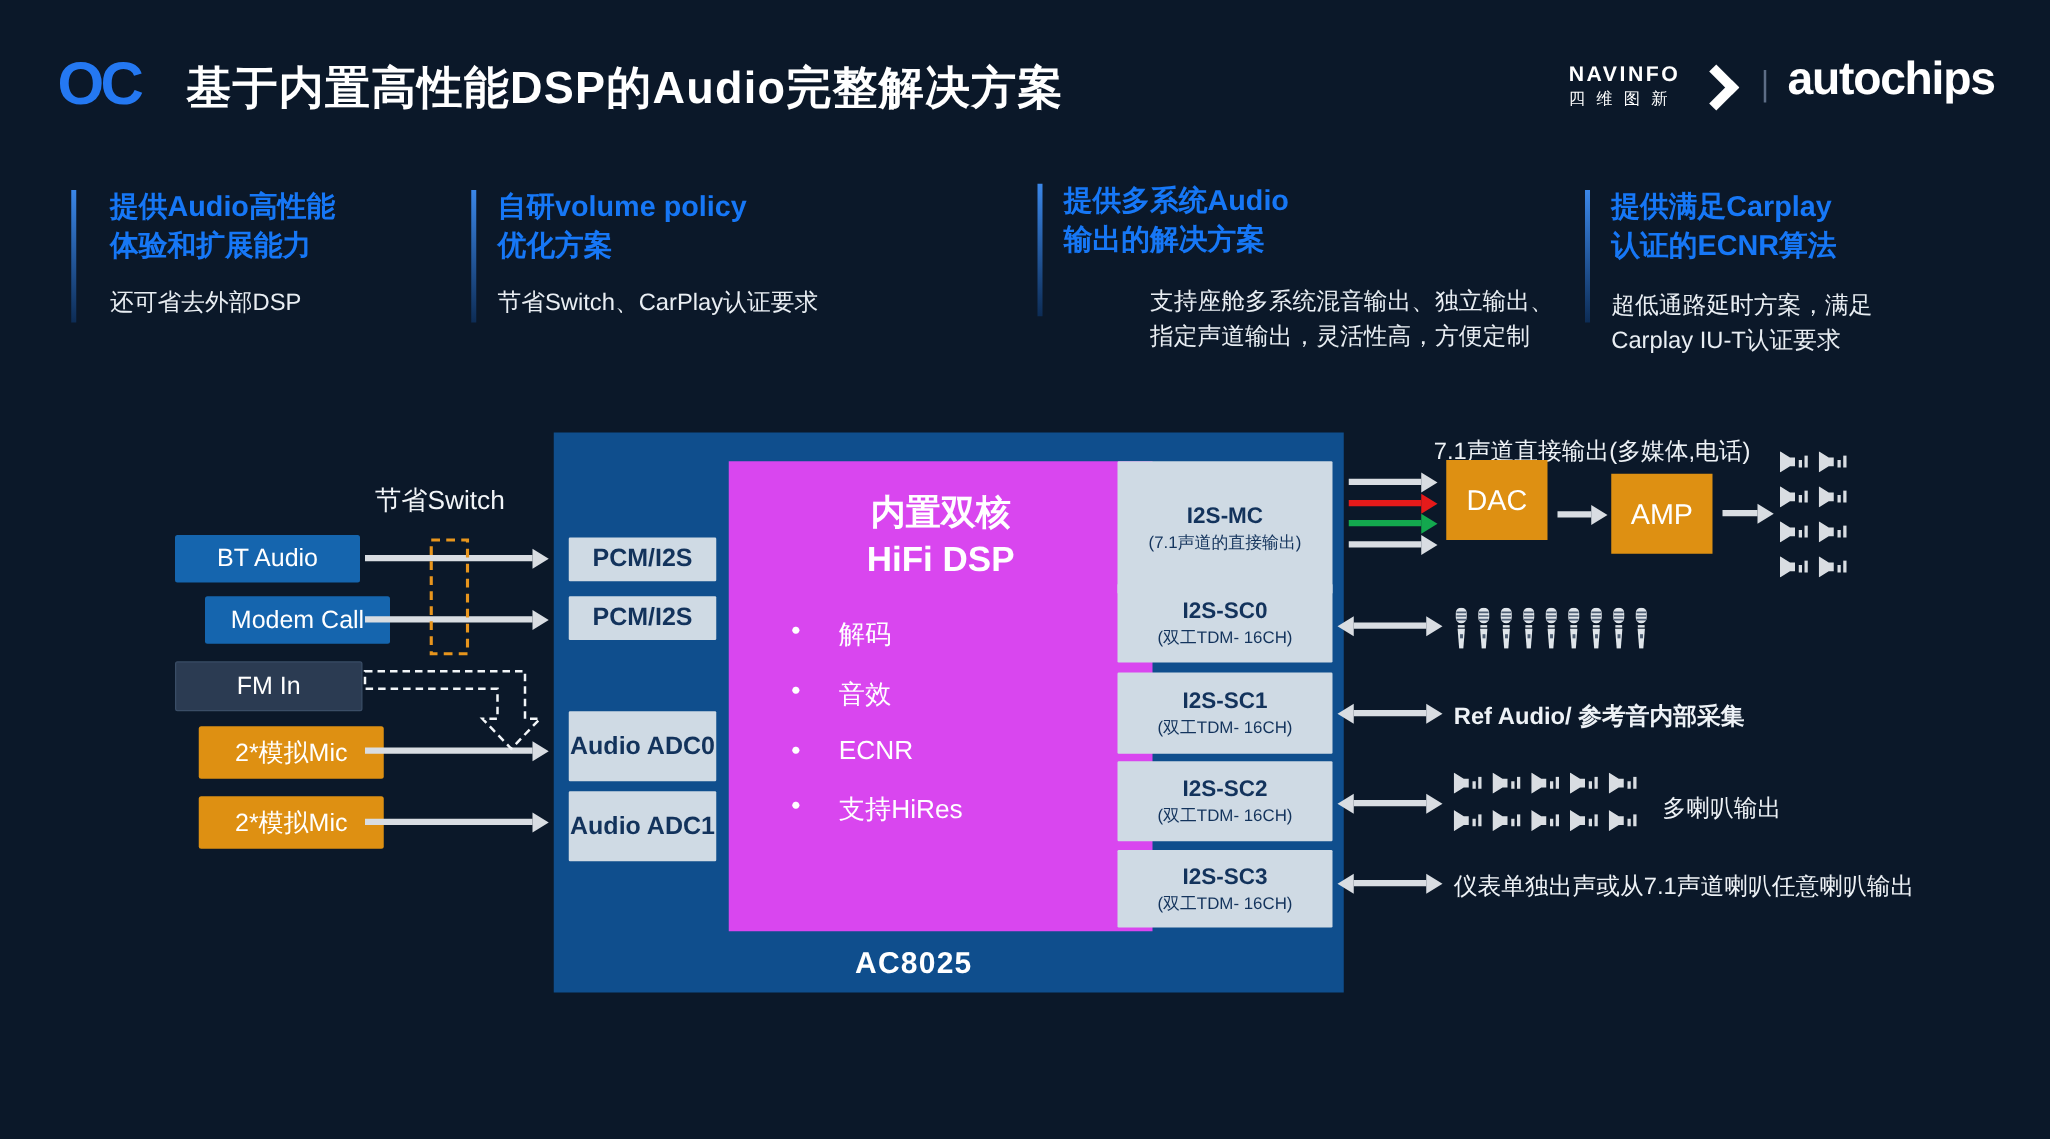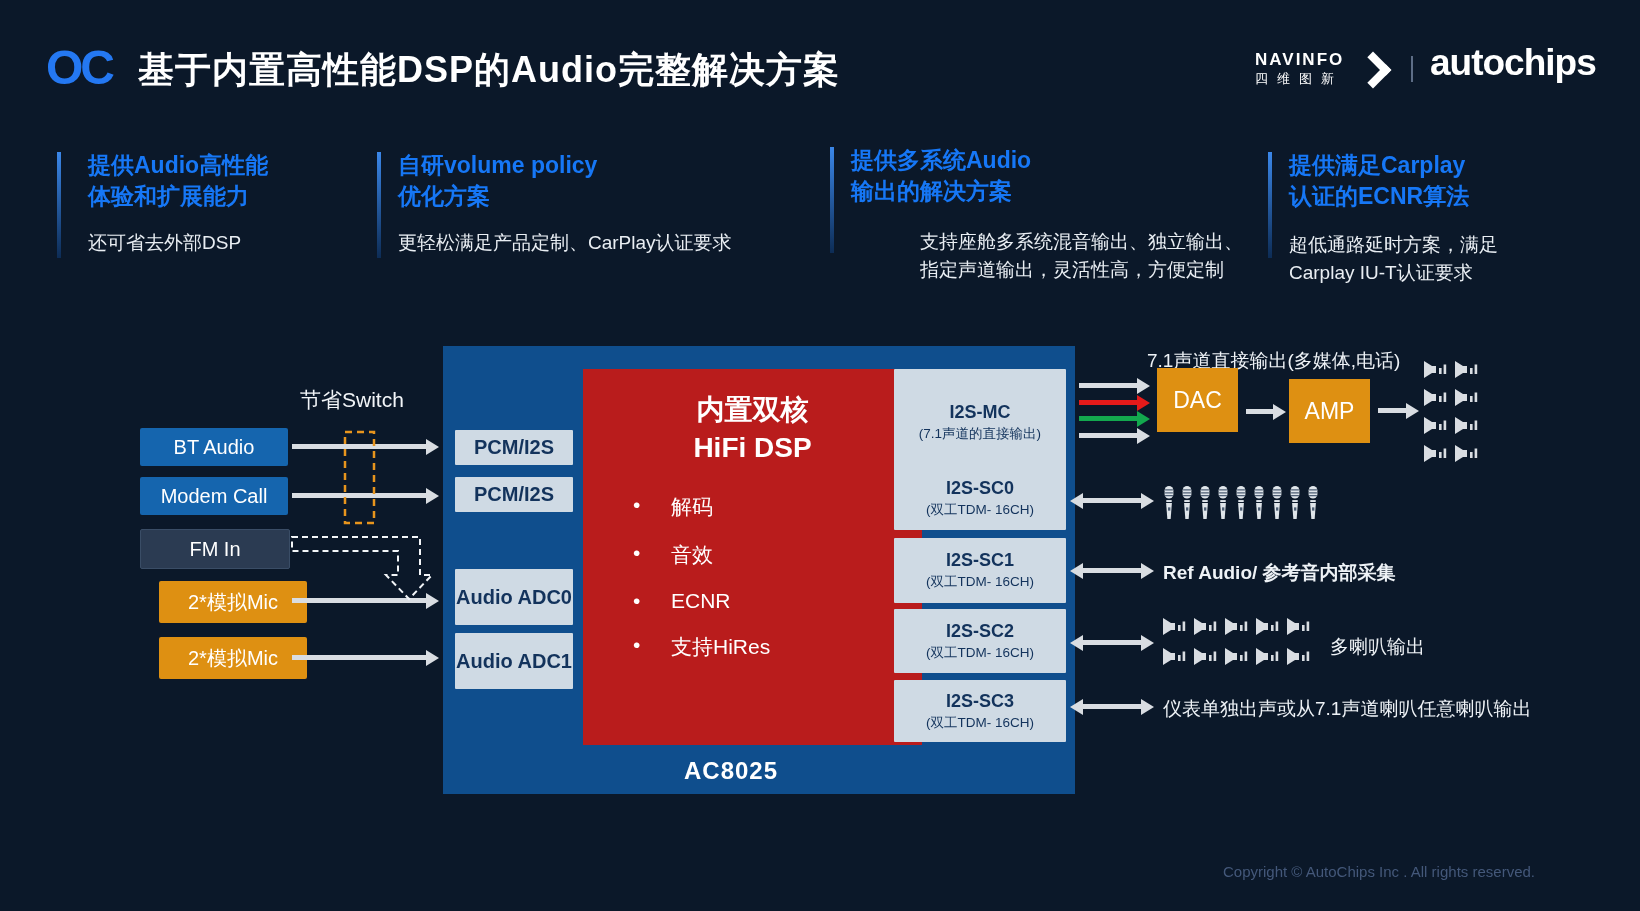--- a/index.html
+++ b/index.html
@@ -2,21 +2,21 @@
 <html><head>
 <meta charset="utf-8">
 <style>
   html,body{margin:0;padding:0;background:#05101f;}
   .slide{position:relative;width:1640px;height:911px;overflow:hidden;
     background:#0b1829;font-family:"Liberation Sans","DejaVu Sans",sans-serif;color:#fff;}
   .abs{position:absolute;}
 
   
   .logo-mark{left:46px;top:40px;font-size:48px;font-weight:900;letter-spacing:-3px;color:#2478f2;}
-  .page-title{left:138px;top:46px;font-size:36px;font-weight:bold;letter-spacing:1px;color:#fff;}
+  .page-title{left:149px;top:46px;font-size:36px;font-weight:bold;letter-spacing:1px;color:#fff;}
   .nav-name{left:1255px;top:50px;font-size:17px;font-weight:800;letter-spacing:2px;color:#fff;}
   .nav-cn{left:1255px;top:70px;font-size:13px;letter-spacing:9px;color:#fff;}
   .chevron{left:1360px;top:57px;width:18px;height:18px;border-top:8px solid #fff;border-right:8px solid #fff;transform:rotate(45deg);}
   .logo-divider{left:1411px;top:56px;width:2px;height:26px;background:#5d6d86;}
   .autochips{left:1430px;top:42px;font-size:37px;font-weight:800;letter-spacing:-1px;color:#fff;}
 
   
   .feat-bar{width:4px;height:106px;background:linear-gradient(#3b87e9,#0d2c55);}
   .feat-h{font-size:23px;font-weight:bold;line-height:31px;color:#1677f6;white-space:pre-line;}
   .feat-b{font-size:19px;line-height:28px;color:#e9eef3;white-space:pre-line;}
@@ -35,21 +35,21 @@
     border-left:13px solid var(--c,#d9dde2);border-top:8px solid transparent;border-bottom:8px solid transparent;}
   .arr.dbl::before{content:"";position:absolute;left:-13px;top:-5.5px;width:0;height:0;
     border-right:13px solid var(--c,#d9dde2);border-top:8px solid transparent;border-bottom:8px solid transparent;}
   .arr.red{--c:#e51a1a;} .arr.green{--c:#13a84e;}
 
   
   .chip{left:443px;top:346px;width:632px;height:448px;background:#0f4e8d;}
   .chipname{left:443px;top:757px;width:576px;text-align:center;font-size:24px;font-weight:bold;letter-spacing:1px;color:#fff;}
   .sub{background:#cfdae4;color:#13335c;display:flex;align-items:center;justify-content:center;
     font-weight:bold;font-size:20px;border-radius:1px;}
-  .dsp{left:583px;top:369px;width:339px;height:376px;background:#b91c1c;}
+  .dsp{left:583px;top:369px;width:339px;height:376px;background:#d946ef;}
   .dsp-title{margin-top:22px;text-align:center;font-size:28px;font-weight:bold;line-height:38px;white-space:pre-line;color:#fff;}
   .dsp ul{list-style:none;margin:26px 0 0 50px;padding:0;}
   .dsp li{position:relative;font-size:21px;color:#fff;margin-bottom:20px;padding-left:38px;}
   .dsp li::before{content:"\2022";position:absolute;left:0;top:0;font-size:21px;}
   .i2s{left:894px;width:172px;background:#cfdae4;color:#13335c;display:flex;flex-direction:column;
     align-items:center;justify-content:center;border-radius:1px;}
   .i2s .t{font-weight:bold;font-size:18px;line-height:20px;}
   .i2s .s{font-size:13.5px;margin-top:3px;}
 
   
@@ -96,38 +96,38 @@
   <div class="abs autochips">autochips</div>
 
   <div class="abs feat-bar" style="left:57px;top:152px;"></div>
   <div class="abs feat-h" style="left:88px;top:150px;">提供Audio高性能
 体验和扩展能力</div>
   <div class="abs feat-b" style="left:88px;top:229px;">还可省去外部DSP</div>
 
   <div class="abs feat-bar" style="left:377px;top:152px;"></div>
   <div class="abs feat-h" style="left:398px;top:150px;">自研volume policy
 优化方案</div>
-  <div class="abs feat-b" style="left:398px;top:229px;">更轻松满足产品定制、CarPlay认证要求</div>
+  <div class="abs feat-b" style="left:398px;top:229px;">节省Switch、CarPlay认证要求</div>
 
   <div class="abs feat-bar" style="left:830px;top:147px;"></div>
   <div class="abs feat-h" style="left:851px;top:145px;">提供多系统Audio
 输出的解决方案</div>
   <div class="abs feat-b" style="left:895px;top:228px;margin-left:25px;">支持座舱多系统混音输出、独立输出、
 指定声道输出，灵活性高，方便定制</div>
 
   <div class="abs feat-bar" style="left:1268px;top:152px;"></div>
   <div class="abs feat-b" style="left:1289px;top:231px;">超低通路延时方案，满足
 Carplay IU-T认证要求</div>
   <div class="abs feat-h" style="left:1289px;top:150px;">提供满足Carplay
 认证的ECNR算法</div>
 
   <div class="abs switch-label">节省Switch</div>
 
   <div class="abs inbox bg-blue" style="top:428px;">BT Audio</div>
-  <div class="abs inbox bg-blue" style="top:477px;">Modem Call</div>
+  <div class="abs inbox bg-blue" style="top:477px;margin-left:24px;">Modem Call</div>
   <div class="abs inbox bg-dark" style="top:529px;">FM In</div>
   <div class="abs inbox bg-orange" style="top:581px;height:42px;">2*模拟Mic</div>
   <div class="abs inbox bg-orange" style="top:637px;height:42px;">2*模拟Mic</div>
 
   <div class="arr" style="left:292px;top:444px;width:134px;"></div>
   <div class="arr" style="left:292px;top:493px;width:134px;"></div>
   <div class="arr" style="left:292px;top:598px;width:134px;"></div>
   <div class="arr" style="left:292px;top:655px;width:134px;"></div>
 
   <svg class="abs" style="left:0;top:0;pointer-events:none;" width="1640" height="911">
@@ -281,14 +281,13 @@
       </svg>
     <svg class="spk" width="26" height="17">
         <use href="#spk"></use>
       </svg>
   </div>
   <div class="abs lbl" style="left:1330px;top:634px;">多喇叭输出</div>
 
   <div class="arr dbl" style="left:1083px;top:704px;width:58px;"></div>
   <div class="abs lbl" style="left:1163px;top:696px;">仪表单独出声或从7.1声道喇叭任意喇叭输出</div>
 
-  <div class="abs copyright">Copyright © AutoChips Inc . All rights reserved.</div>
 </div>
 
 </body></html>

